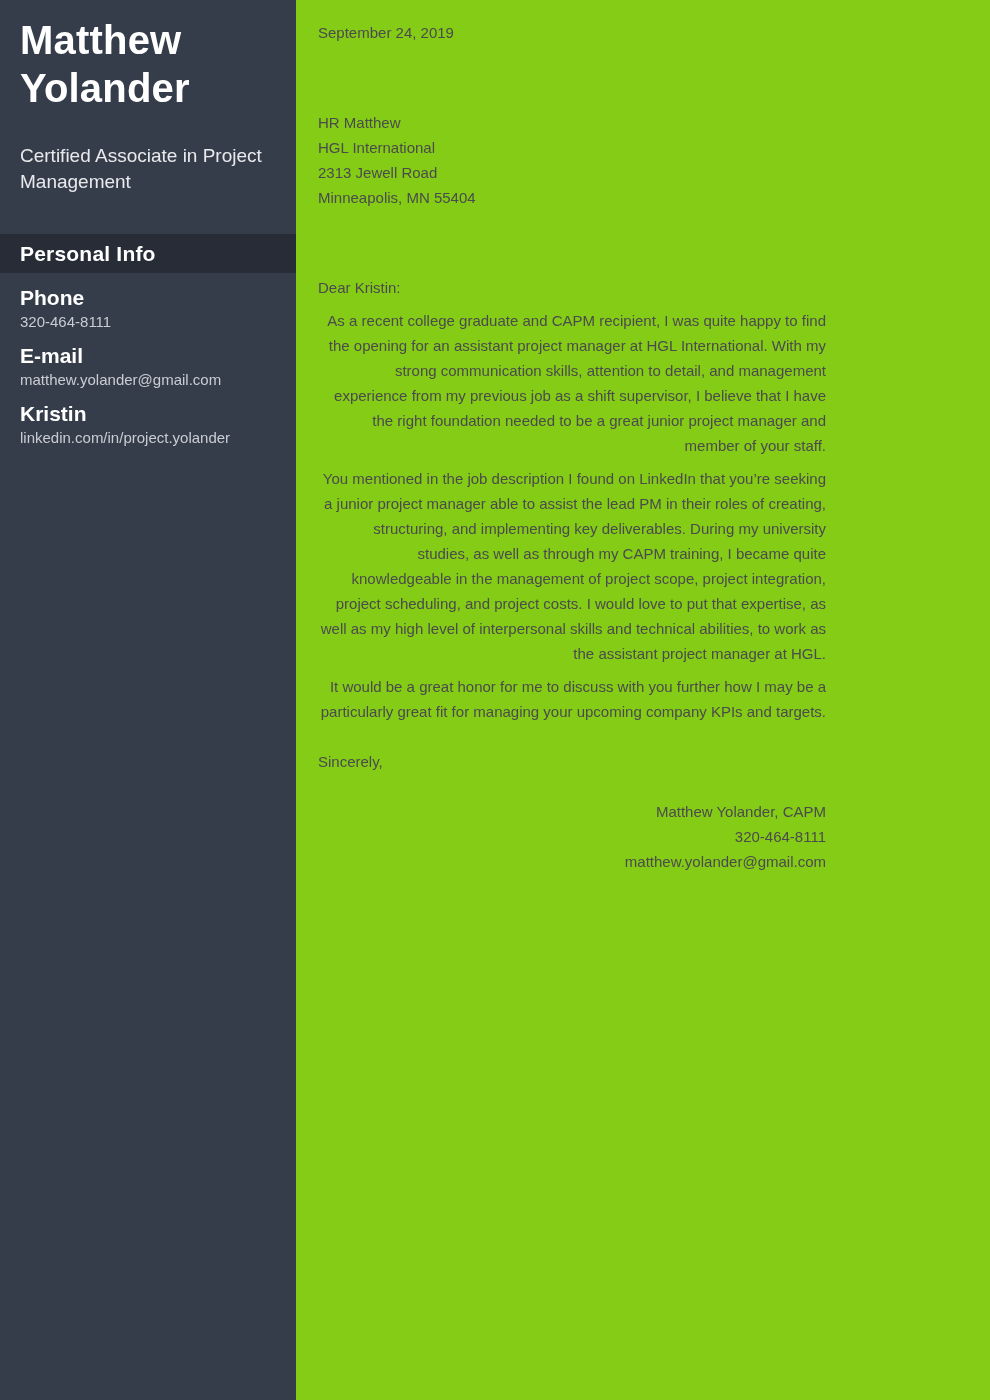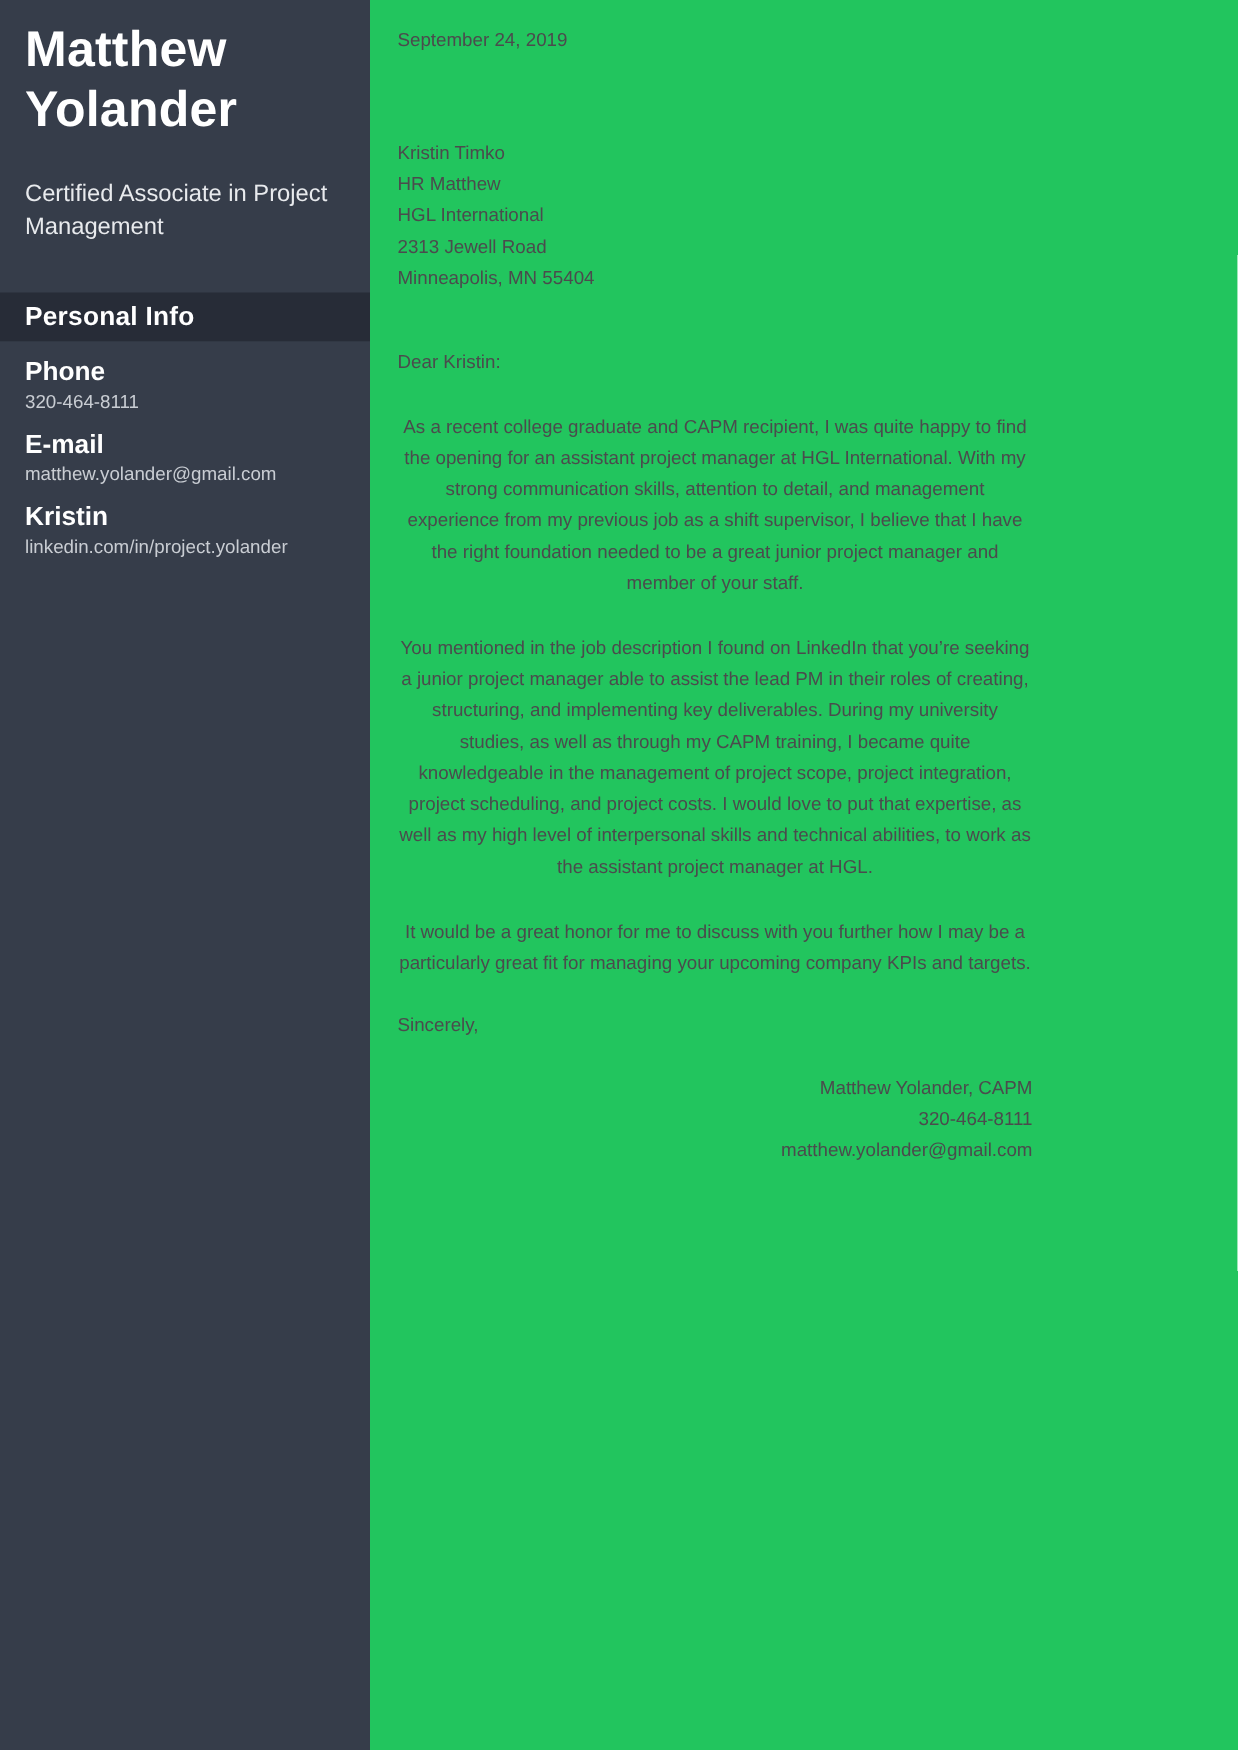--- a/index.html
+++ b/index.html
@@ -1,21 +1,21 @@
 <!DOCTYPE html>
 <html><head>
 <meta charset="utf-8">
 <style>
   * { margin: 0; padding: 0; box-sizing: border-box; }
   html, body { background: #ffffff; }
   .page {
     position: relative;
     width: 990px;
     height: 1400px;
-    background: #22c55e;
+    background: #84cc16;
     font-family: "Liberation Sans", sans-serif;
     overflow: hidden;
   }
   
   .sidebar {
     position: absolute;
     left: 0; top: 0;
     width: 296px;
     height: 1400px;
     background: #363D4A;
@@ -70,22 +70,22 @@
     width: 554px;
     height: 1400px;
     padding: 20px 24px 0 22px;
     color: #4B4B4D;
     font-size: 15px;
     line-height: 25px;
   }
   .letter-date { line-height: 25px; }
   .recipient { margin-top: 65px; }
   .recipient div { line-height: 25px; }
-  .salutation { margin-top: 42px; }
-  .para { margin-top: 27px; text-align: center; }
+  .salutation { margin-top: 65px; }
+  .para { margin-top: 8px; text-align: right; }
   .closing { margin-top: 25px; }
   .signature { margin-top: 25px; }
   .signature div { line-height: 25px; text-align: right; }
 </style>
 </head>
 <body>
 
 <div class="page">
 
   <aside class="sidebar">
@@ -111,21 +111,20 @@
         <div class="contact-label">Kristin</div>
         <div class="contact-value">linkedin.com/in/project.yolander</div>
       </div>
     </div>
   </aside>
 
   <main class="letter">
     <div class="letter-date">September 24, 2019</div>
 
     <div class="recipient">
-      <div>Kristin Timko</div>
       <div>HR Matthew</div>
       <div>HGL International</div>
       <div>2313 Jewell Road</div>
       <div>Minneapolis, MN 55404</div>
     </div>
 
     <div class="salutation">Dear Kristin:</div>
 
     <p class="para">As a recent college graduate and CAPM recipient, I was quite happy to find the opening for an assistant project manager at HGL International. With my strong communication skills, attention to detail, and management experience from my previous job as a shift supervisor, I believe that I have the right foundation needed to be a great junior project manager and member of your staff.</p>
     <p class="para">You mentioned in the job description I found on LinkedIn that you’re seeking a junior project manager able to assist the lead PM in their roles of creating, structuring, and implementing key deliverables. During my university studies, as well as through my CAPM training, I became quite knowledgeable in the management of project scope, project integration, project scheduling, and project costs. I would love to put that expertise, as well as my high level of interpersonal skills and technical abilities, to work as the assistant project manager at HGL.</p>

